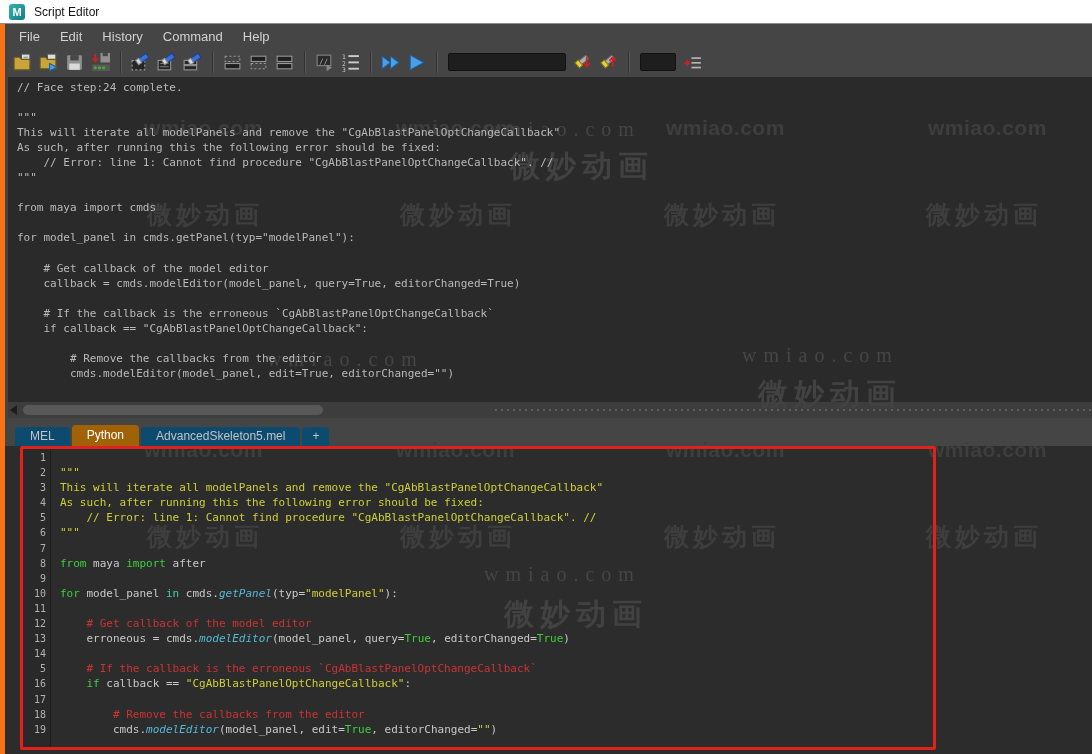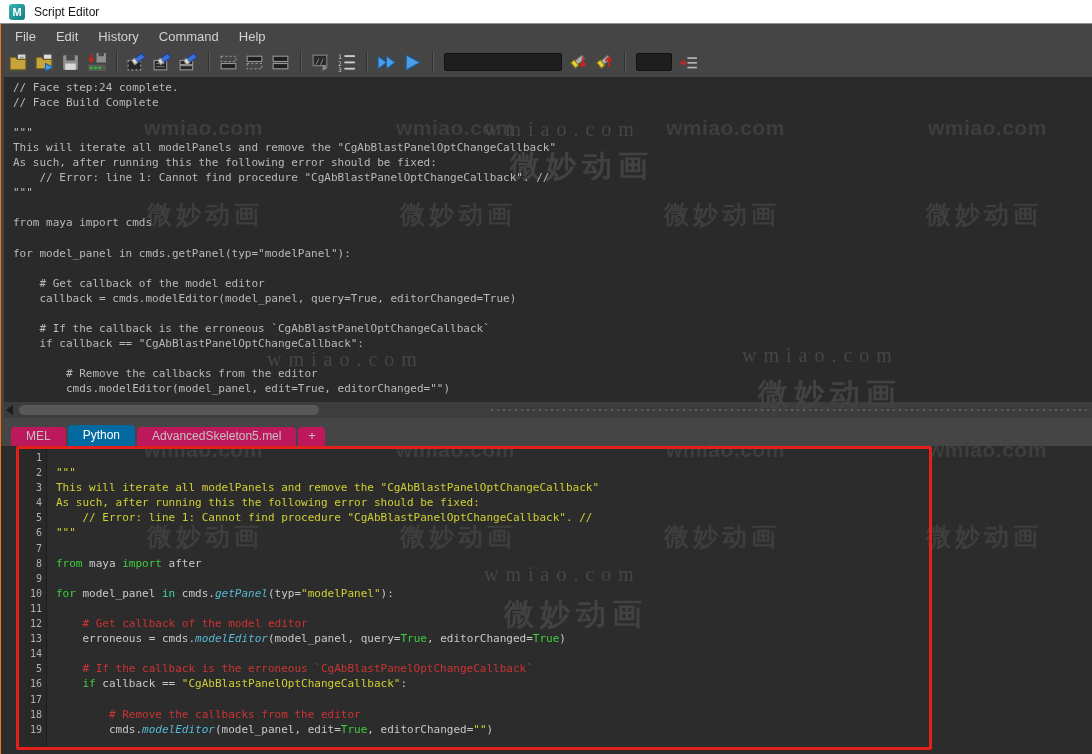--- a/index.html
+++ b/index.html
@@ -2,21 +2,21 @@
 <html><head>
 <meta charset="utf-8">
 <style>
   html,body{margin:0;padding:0;background:#1e1e1e;}
   .window{position:relative;width:1092px;height:754px;overflow:hidden;background:#454545;font-family:"Liberation Sans",sans-serif;}
   
   .titlebar{position:absolute;left:0;top:0;width:100%;height:24px;background:#ffffff;display:flex;align-items:center;border-bottom:1px solid #8d8d8d;box-sizing:border-box;}
   .maya-icon{width:16px;height:16px;margin-left:9px;border-radius:3px;background:linear-gradient(135deg,#35b4ae,#147d88);color:#fff;font-weight:bold;font-size:11px;line-height:16px;text-align:center;}
   .wtitle{margin-left:9px;font-size:12px;color:#141414;}
   
-  .chrome{position:absolute;left:0;top:24px;right:0;bottom:0;background:#454545;border-left:1px solid #f97316;box-sizing:border-box;}
+  .chrome{position:absolute;left:0;top:24px;right:0;bottom:0;background:#454545;border-left:5px solid #f97316;box-sizing:border-box;}
   .menubar{position:absolute;left:0;top:1px;height:22px;display:flex;align-items:center;padding-left:4px;z-index:3;}
   .menu-item{padding:3px 10px;font-size:13px;color:#d2d2d2;position:relative;z-index:3;cursor:default;}
   
   .toolbar{position:absolute;left:0;top:23px;height:30px;right:0;display:flex;align-items:center;padding-left:5px;z-index:3;}
   .tbtn{width:24px;height:24px;margin:0 1px;background:transparent;border:none;padding:1px;cursor:pointer;}
   .tbtn svg{width:21px;height:21px;display:block;}
   .sep{width:1px;height:22px;background:#333;border-right:1px solid #575757;margin:0 6px;}
   .tool-input{height:16px;background:#1e1e1e;border:1px solid #121212;border-radius:2px;color:#ccc;font-size:11px;padding:0 4px;margin:0 4px;}
   .search-field{width:108px;}
   .goto-field{width:26px;}
@@ -24,22 +24,22 @@
   .output-pane{position:absolute;left:3px;right:0;top:53px;height:325px;background:#2a2a2a;overflow:hidden;}
   .olines{position:relative;z-index:3;padding:3px 0 0 9px;}
   .oline{height:15.05px;line-height:15.05px;font-family:"DejaVu Sans Mono",monospace;font-size:11px;color:#b9b9b9;white-space:pre;}
   
   .hscroll{position:absolute;left:3px;right:0;top:378px;height:16px;background:#3d3d3d;}
   .hs-arrow{position:absolute;left:2px;top:3px;width:0;height:0;border-top:5px solid transparent;border-bottom:5px solid transparent;border-right:7px solid #1c1c1c;z-index:3;}
   .hs-thumb{position:absolute;left:15px;top:3px;width:300px;height:10px;border-radius:5px;background:#585858;z-index:3;}
   .hs-dots{position:absolute;left:487px;width:596px;top:7px;height:2px;background:repeating-linear-gradient(90deg,#5f5f5f 0 2px,transparent 2px 6px);z-index:3;}
   
   .tabstrip{position:absolute;left:0;top:401px;height:21px;right:0;display:flex;align-items:flex-end;padding-left:10px;}
-  .tab{height:19px;line-height:19px;padding:0 15px;margin-right:2px;background:#be185d;color:#c3c3c3;font-size:12px;border-radius:4px 4px 0 0;position:relative;z-index:3;cursor:pointer;}
-  .tab.active{background:#0369a1;color:#ffffff;height:21px;line-height:21px;}
+  .tab{height:19px;line-height:19px;padding:0 15px;margin-right:2px;background:#0c4a6e;color:#c3c3c3;font-size:12px;border-radius:4px 4px 0 0;position:relative;z-index:3;cursor:pointer;}
+  .tab.active{background:#a16207;color:#ffffff;height:21px;line-height:21px;}
   .tab.plus{padding:0 10px;}
   
   .input-pane{position:absolute;left:0;right:0;top:422px;bottom:0;background:#2c2c2c;overflow:hidden;}
   .red-box{position:absolute;left:15px;top:0;width:910px;bottom:4px;border:3px solid #e2211a;border-radius:2px;z-index:3;pointer-events:none;}
   .gutter{position:absolute;left:18px;top:3px;bottom:7px;width:27px;background:#292929;border-right:1px solid #1d1d1d;z-index:1;}
   .gnums{position:absolute;left:18px;top:4px;width:23px;z-index:3;text-align:right;}
   .gnum{height:15.1px;line-height:15.1px;font-family:"DejaVu Sans Mono",monospace;font-size:10px;color:#b2b2b2;}
   .code{position:absolute;left:46px;top:4px;right:0;z-index:3;padding-left:9px;}
   .iline{height:15.1px;line-height:15.1px;font-family:"DejaVu Sans Mono",monospace;font-size:11px;white-space:pre;}
   .tok-p{color:#c8c8c8;}
@@ -219,21 +219,20 @@
             <rect x="9" y="9.5" width="9" height="1.6" fill="#b5b5b5"></rect>
             <rect x="9" y="14" width="9" height="1.6" fill="#b5b5b5"></rect>
             <path d="M2 10.3 h5 M7 10.3 l-2.5 -2.5 M7 10.3 l-2.5 2.5" stroke="#cc2222" stroke-width="1.6" fill="none"></path>
           </svg>
         </button>
     </div>
 
     <div class="output-pane">
       <div class="olines" id="olines">
           <div class="oline">// Face step:24 complete.</div>
-          <div class="oline">// Face Build Complete</div>
           <div class="oline"></div>
           <div class="oline">"""</div>
           <div class="oline">This will iterate all modelPanels and remove the "CgAbBlastPanelOptChangeCallback"</div>
           <div class="oline">As such, after running this the following error should be fixed:</div>
           <div class="oline">    // Error: line 1: Cannot find procedure "CgAbBlastPanelOptChangeCallback". //</div>
           <div class="oline">"""</div>
           <div class="oline"></div>
           <div class="oline">from maya import cmds</div>
           <div class="oline"></div>
           <div class="oline">for model_panel in cmds.getPanel(typ="modelPanel"):</div>

